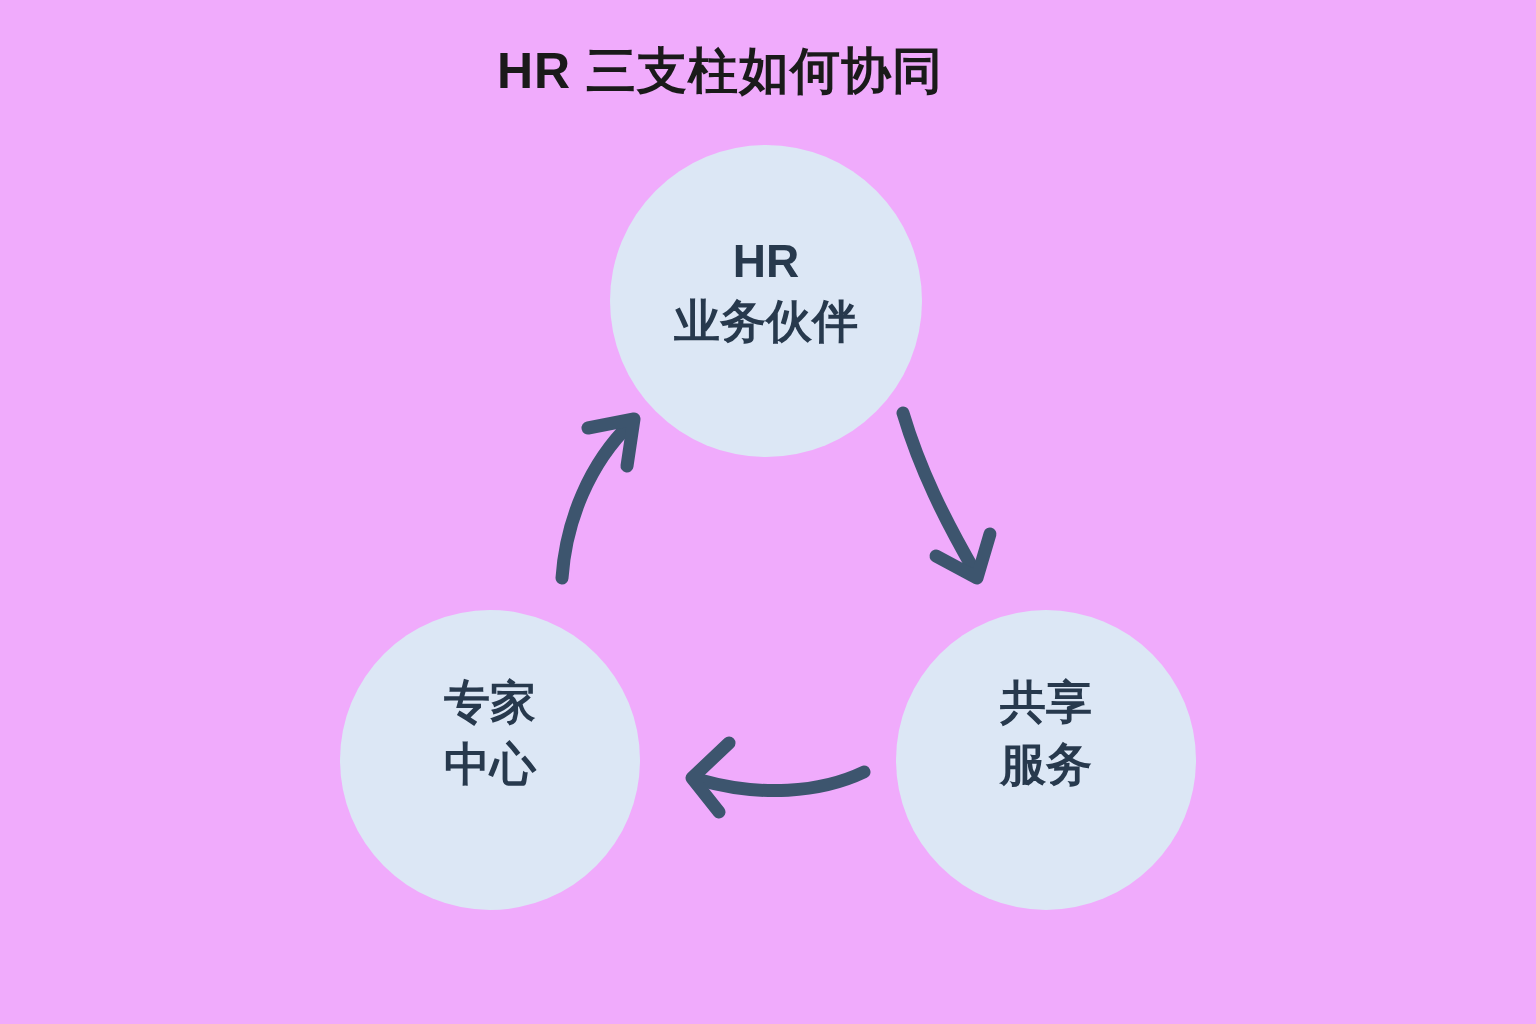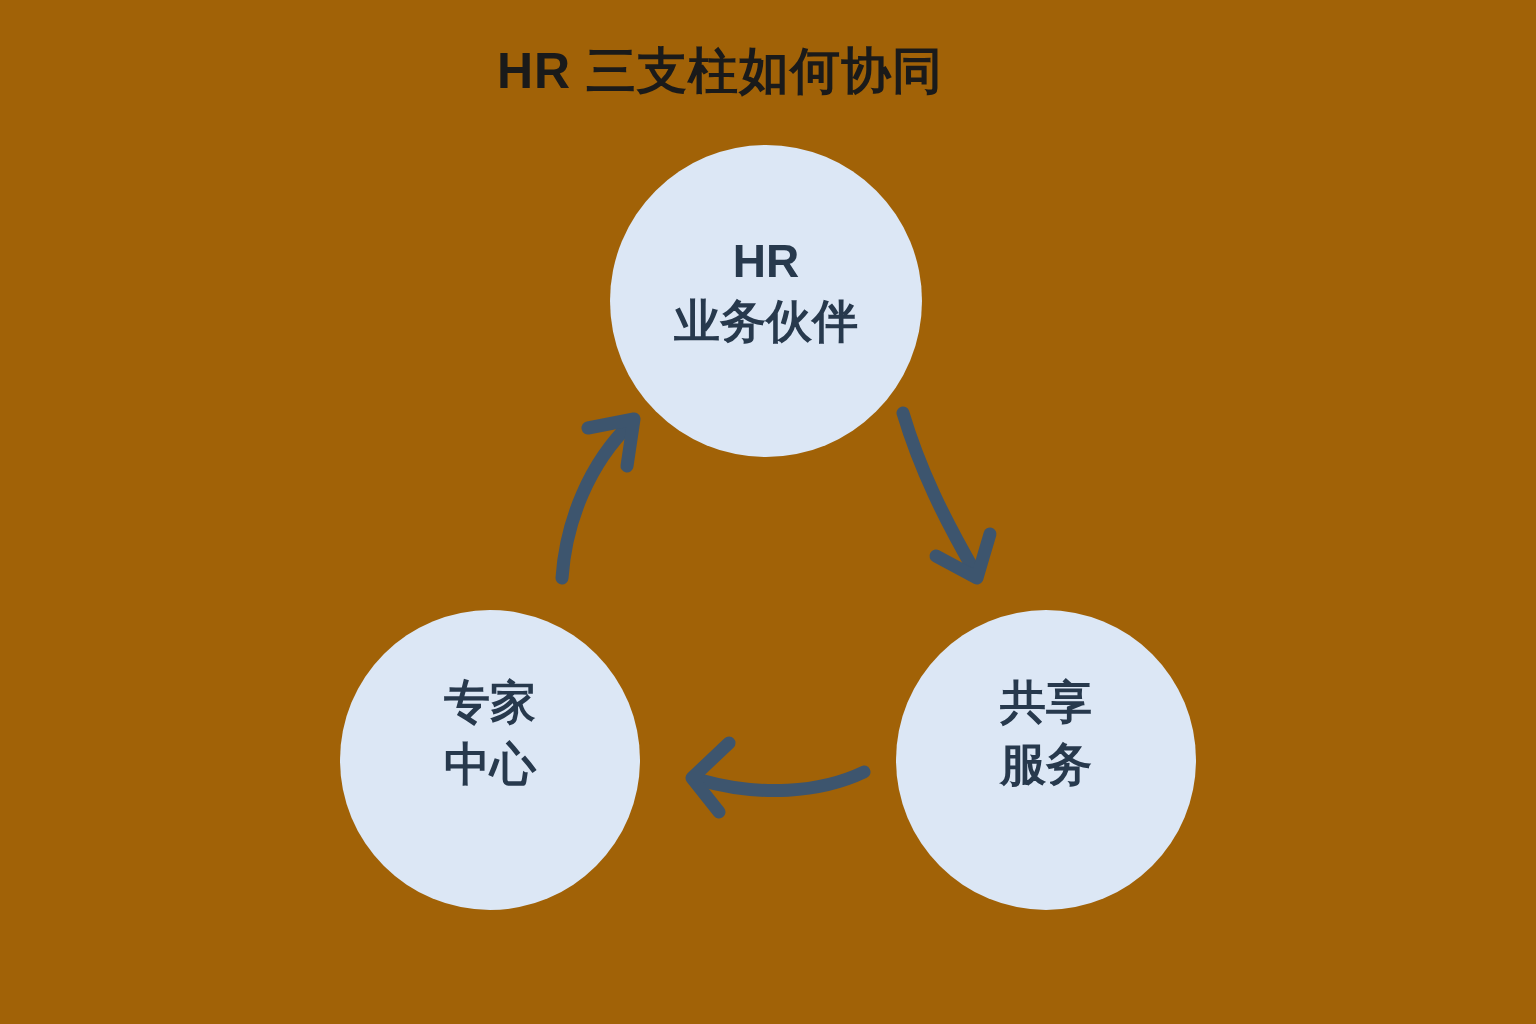--- a/index.html
+++ b/index.html
@@ -10,21 +10,21 @@
     width: 1536px;
     height: 1024px;
     background: #ffffff;
     font-family: "Liberation Sans", "DejaVu Sans", sans-serif;
     overflow: hidden;
   }
   #canvas {
     position: relative;
     width: 1536px;
     height: 1024px;
-    background: #a16207;
+    background: #f0abfc;
   }
   #diagram-title {
     position: absolute;
     top: 44px;
     left: 0;
     width: 1440px;
     text-align: center;
     font-size: 50px;
     font-weight: bold;
     color: #1a1a1a;

